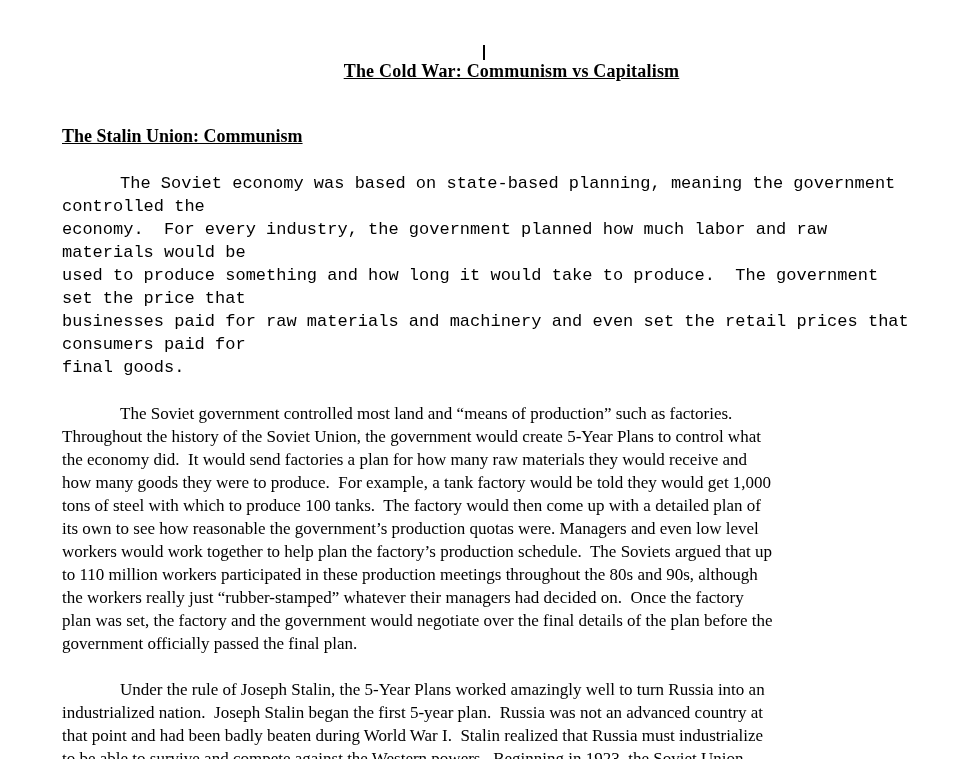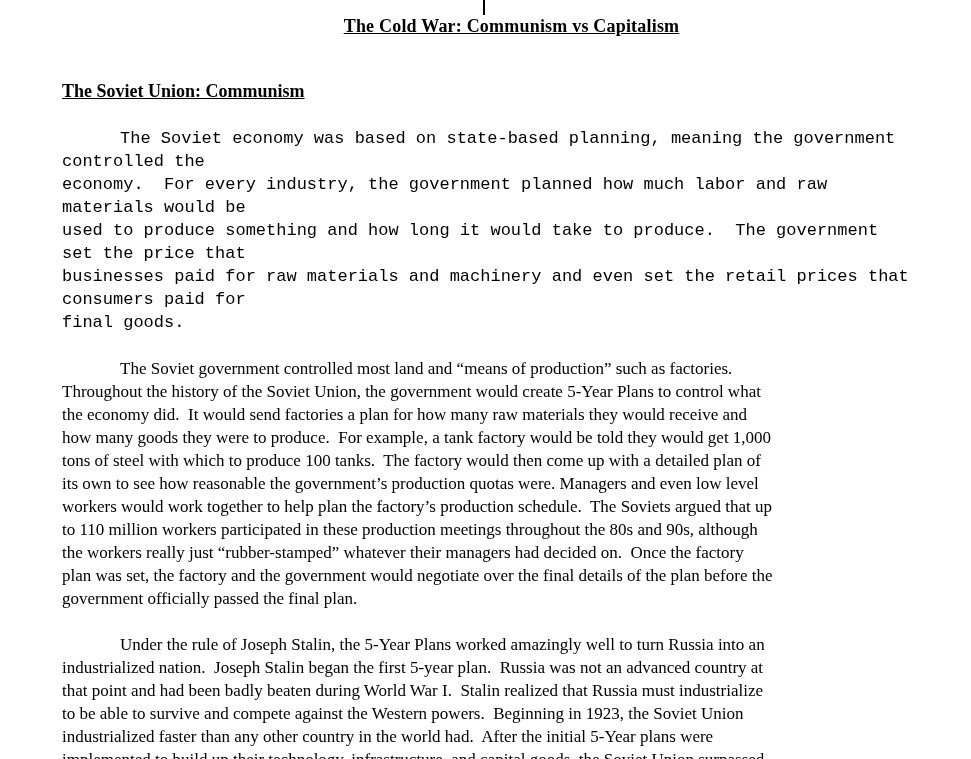--- a/index.html
+++ b/index.html
@@ -12,20 +12,21 @@
     height: 759px;
     overflow: hidden;
     font-family: "Liberation Serif", "DejaVu Serif", serif;
     color: #000000;
     position: relative;
   }
   .page {
     position: relative;
     width: 971px;
     height: 650px;
+    margin-top: 45px;
   }
   .caret-mark {
     position: absolute;
     left: 483px;
     top: 0;
     width: 2px;
     height: 15px;
     background: #000000;
   }
   .doc-title {
@@ -66,21 +67,21 @@
     font-family: Liberation Mono, monospace;
   }
 </style>
 </head>
 <body>
 
 <div class="page">
   <div class="caret-mark"></div>
   <h1 class="doc-title">The Cold War: Communism vs Capitalism</h1>
   <div class="content">
-    <h2 class="section-heading">The Soviet Union: Communism</h2>
+    <h2 class="section-heading">The Stalin Union: Communism</h2>
     <p class="para first">The Soviet economy was based on state-based planning, meaning the government controlled the
 economy.  For every industry, the government planned how much labor and raw materials would be
 used to produce something and how long it would take to produce.  The government set the price that
 businesses paid for raw materials and machinery and even set the retail prices that consumers paid for
 final goods.</p>
     <p class="para">The Soviet government controlled most land and “means of production” such as factories.
 Throughout the history of the Soviet Union, the government would create 5-Year Plans to control what
 the economy did.  It would send factories a plan for how many raw materials they would receive and
 how many goods they were to produce.  For example, a tank factory would be told they would get 1,000
 tons of steel with which to produce 100 tanks.  The factory would then come up with a detailed plan of

